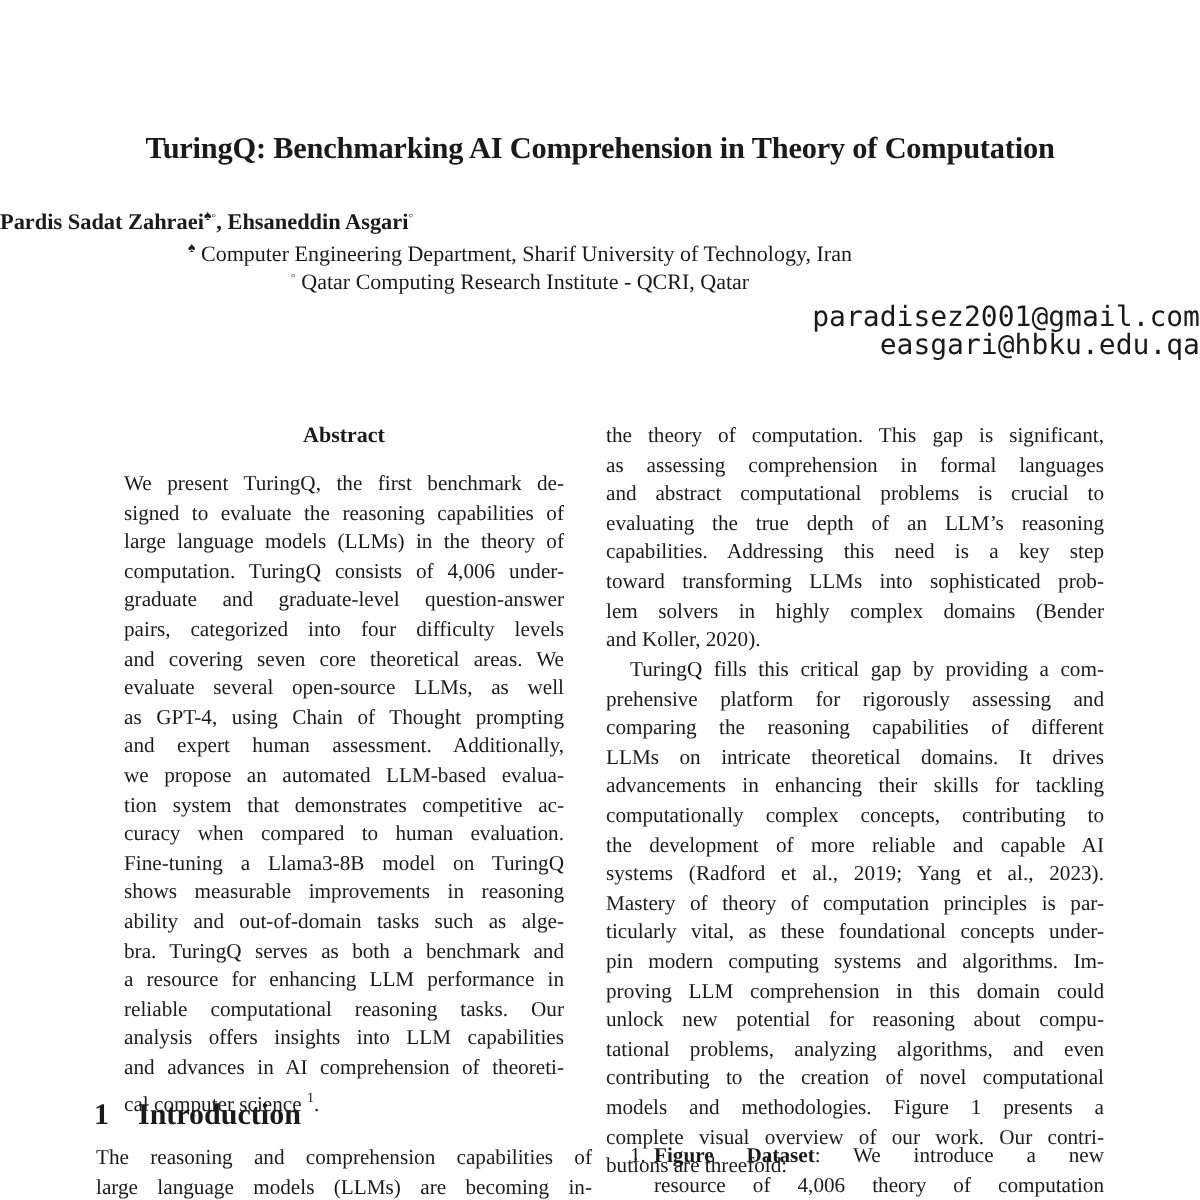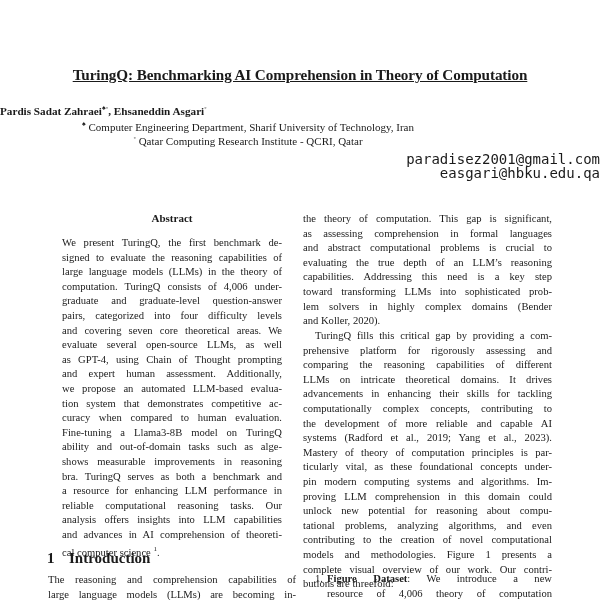--- a/index.html
+++ b/index.html
@@ -1,23 +1,23 @@
 <!DOCTYPE html>
 <html><head>
 <meta charset="utf-8">
 <style>
   html, body { margin:0; padding:0; background:#ffffff; }
   body { width:600px; height:600px; overflow:hidden; position:relative;
          font-family:"Liberation Serif", "DejaVu Serif", serif; color:#1a1a1a; }
   .title { position:absolute; top:66px; left:0; width:600px; text-align:center;
-           font-size:15.2px; font-weight:bold; letter-spacing:-0.1px;text-decoration:underline; }
+           font-size:15.2px; font-weight:bold; letter-spacing:-0.1px; }
   .authors { position:absolute; top:104px; left:0; width:600px; text-align:left;
              font-size:11.2px; font-weight:bold; }
   .authors sup { font-size:7px; font-weight:normal; }
-  .affil { position:absolute; left:0; width:496px; text-align:center; font-size:11px; }
+  .affil { position:absolute; left:0; width:496px; text-align:center; font-size:11px;padding-left:12px; }
   .affil sup { font-size:7px; }
   .email { position:absolute; left:0; width:600px; text-align:right;
            font-family:"DejaVu Sans Mono", "Liberation Mono", monospace; font-size:14px; }
   .col { position:absolute; font-size:10.6px; line-height:14.6px; }
   .line { display:block; text-align:justify; text-align-last:justify; white-space:nowrap; height:14.6px; }
   .line.last { text-align-last:left; }
   .abs-head { position:absolute; top:212px; left:62px; width:220px; text-align:center;
               font-weight:bold; font-size:11px; }
   .sec-head { position:absolute; top:550px; left:47px; font-weight:bold; font-size:15px; }
   .sec-head .num { display:inline-block; width:22px; }
@@ -53,22 +53,22 @@
   <span class="line">graduate and graduate-level question-answer</span>
   <span class="line">pairs, categorized into four difficulty levels</span>
   <span class="line">and covering seven core theoretical areas. We</span>
   <span class="line">evaluate several open-source LLMs, as well</span>
   <span class="line">as GPT-4, using Chain of Thought prompting</span>
   <span class="line">and expert human assessment.  Additionally,</span>
   <span class="line">we propose an automated LLM-based evalua-</span>
   <span class="line">tion system that demonstrates competitive ac-</span>
   <span class="line">curacy when compared to human evaluation.</span>
   <span class="line">Fine-tuning a Llama3-8B model on TuringQ</span>
+  <span class="line">shows measurable improvements in reasoning</span>
   <span class="line">ability and out-of-domain tasks such as alge-</span>
-  <span class="line">shows measurable improvements in reasoning</span>
   <span class="line">bra. TuringQ serves as both a benchmark and</span>
   <span class="line">a resource for enhancing LLM performance in</span>
   <span class="line">reliable computational reasoning tasks. Our</span>
   <span class="line">analysis offers insights into LLM capabilities</span>
   <span class="line">and advances in AI comprehension of theoreti-</span>
   <span class="line last"><span>cal computer science</span> <sup style="font-size:7px;">1</sup><span>.</span></span>
 </div>
 
 <div class="sec-head">
   <span class="num">1</span><span>Introduction</span>

